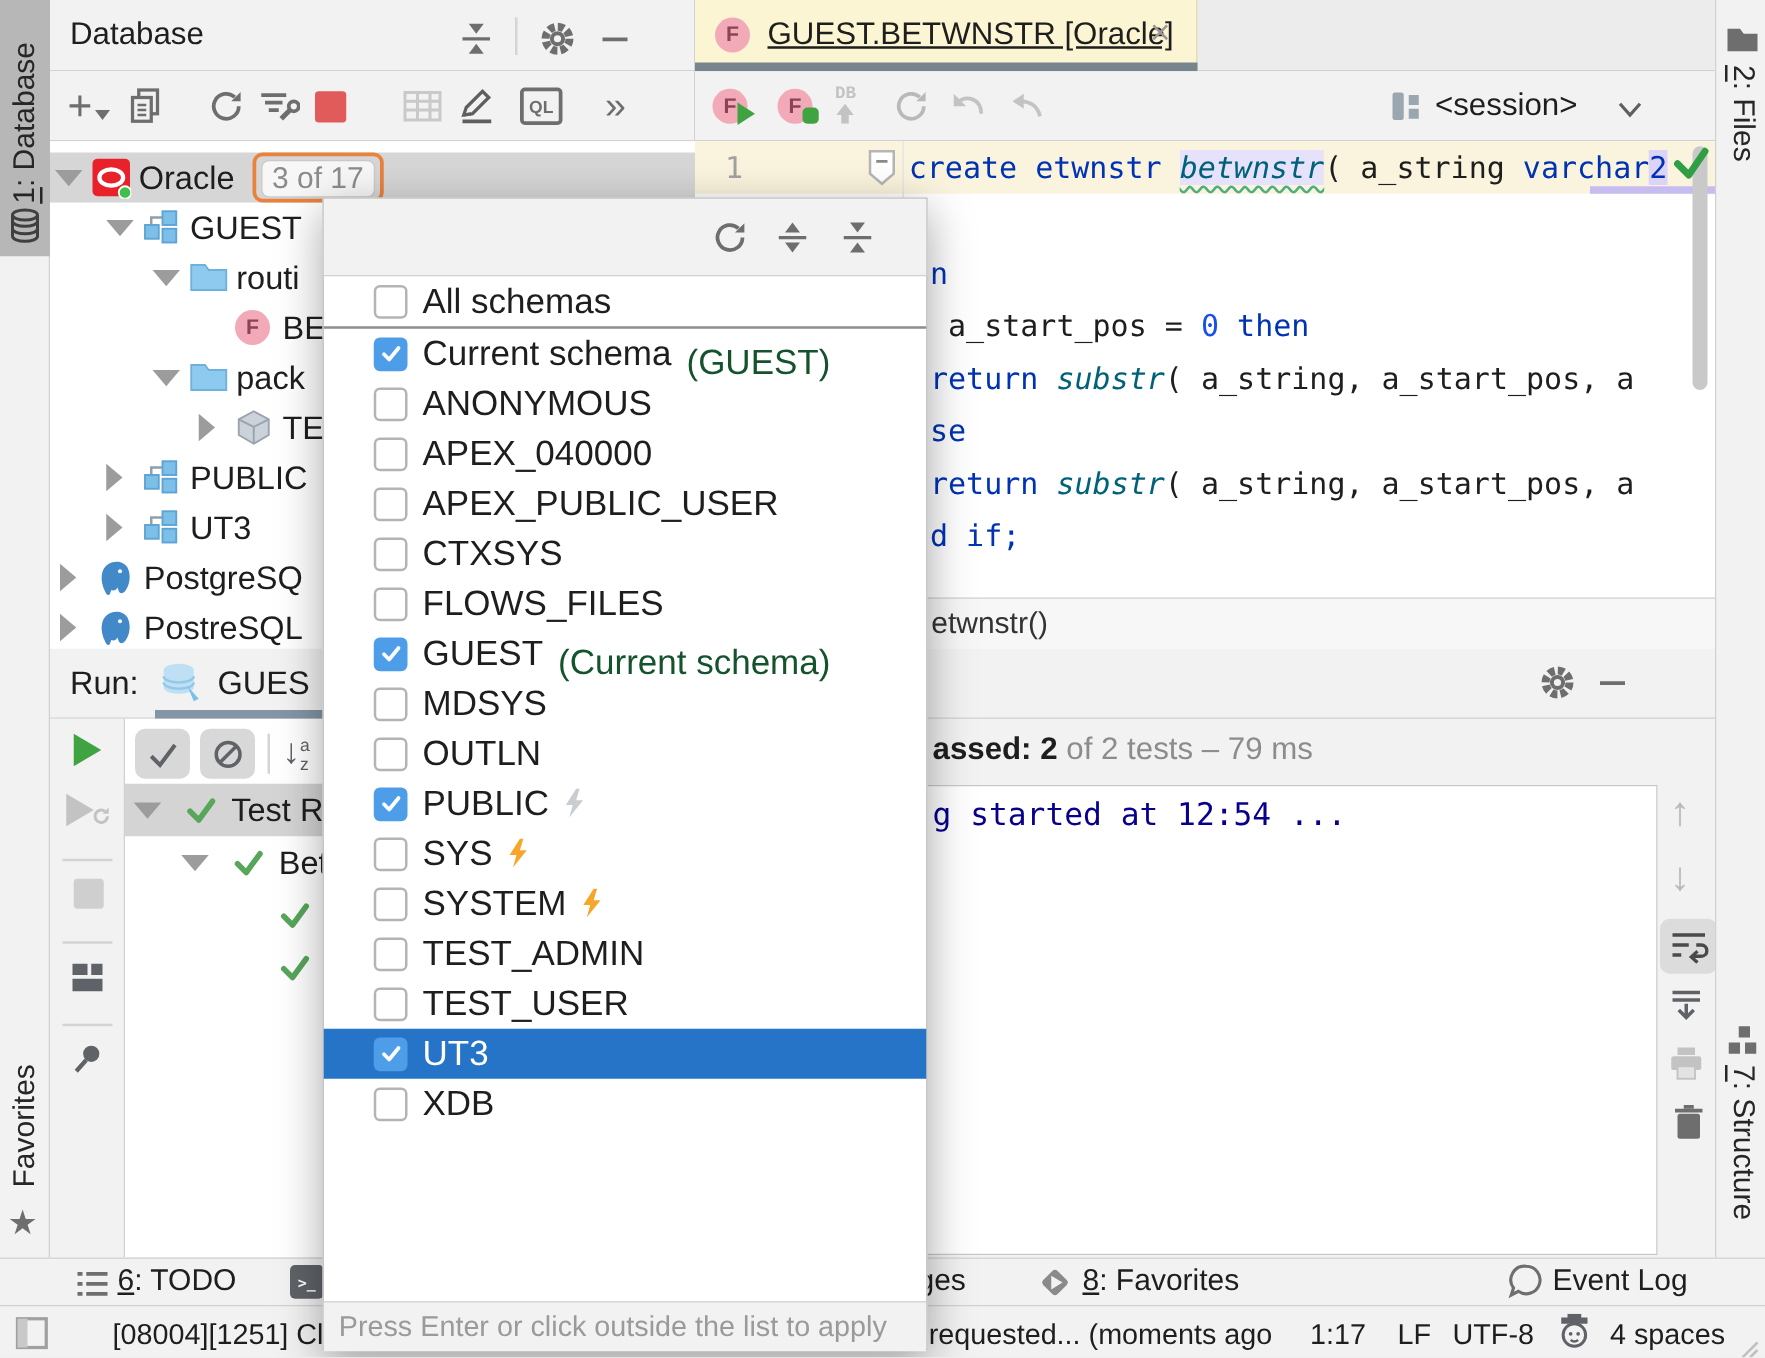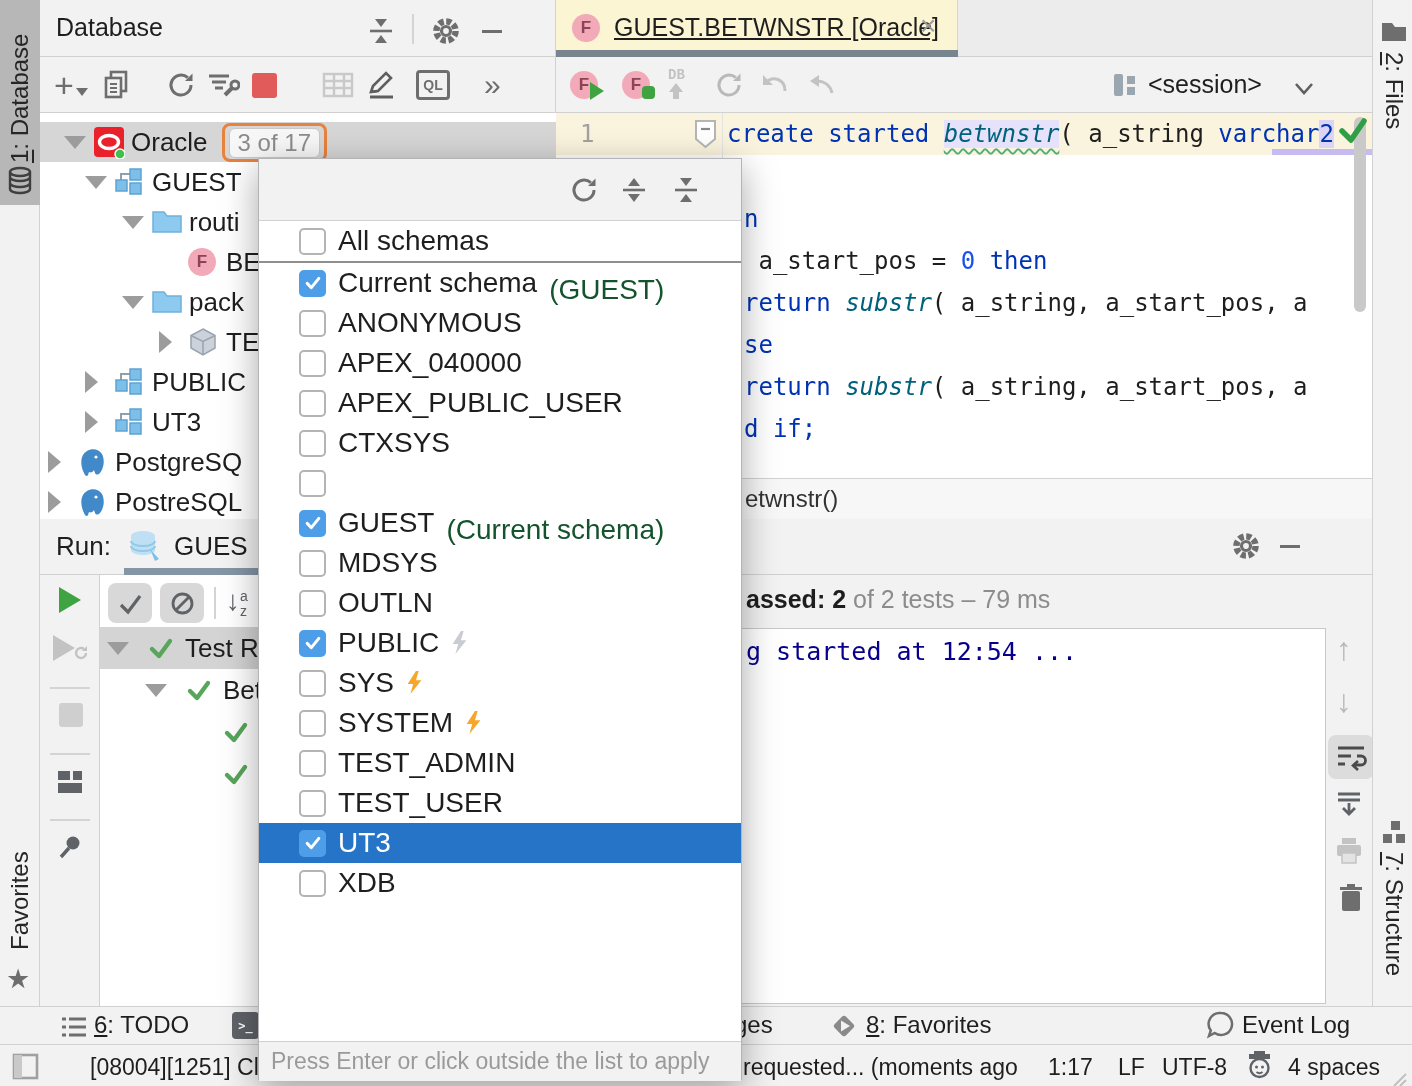--- a/index.html
+++ b/index.html
@@ -179,21 +179,21 @@
       </div>
       <div class="abs tbtn" style="left:376px;">
         <div style="width:34px;height:30px;border:3px solid #6e6e6e;border-radius:4px;display:flex;align-items:center;justify-content:center;font-size:14px;font-weight:bold;color:#6e6e6e;">QL</div>
       </div>
       <div class="sepv" style="left:424px;top:68px;height:34px;"></div>
       <div class="abs tbtn" style="left:444px;">
         <span style="font-size:30px;color:#6e6e6e;">»</span>
       </div>
     </div>
     <div class="abs" id="database-tree">
-        <div class="trow tsel" style="top:9px;padding-left:24px">
+        <div class="trow tsel" style="top:9px;padding-left:4px">
           <span class="tarrow">
             <span class="tri-down"></span>
           </span>
           <span class="ticon">
             <svg width="32" height="34" viewBox="0 0 32 34">
               <rect x="1" y="2" width="30" height="30" rx="4" fill="#e9212a"></rect>
               <ellipse cx="16" cy="17" rx="9.5" ry="6.5" fill="none" stroke="#fff" stroke-width="3.4"></ellipse>
               <circle cx="27" cy="29" r="5" fill="#3fbf4c" stroke="#fff" stroke-width="1.5"></circle>
             </svg>
           </span>
@@ -369,21 +369,21 @@
     <div class="abs" id="code-area">
       <div class="abs" id="line1-bg"></div>
       <div class="abs" id="gutter-line"></div>
       <div class="abs codefont" style="left:24px;top:0;color:#a1a1a1;">1</div>
       <div class="abs" style="left:138px;top:6px;">
         <svg width="23" height="30" viewBox="0 0 23 30">
             <path d="M2 2h19v18l-9.5 8L2 20z" fill="#fff" stroke="#b5b5b5" stroke-width="2"></path>
             <path d="M7 10h9" stroke="#8a8a8a" stroke-width="2.2"></path>
           </svg>
       </div>
-      <div class="abs codefont" style="left:171px;top:0;"><span class="kw">create started </span><span class="fn decl">betwnstr</span><span class="pl">( a_string </span><span class="kw">varchar</span><span class="kw caret">2</span></div>
+      <div class="abs codefont" style="left:171px;top:0;"><span class="kw">create etwnstr </span><span class="fn decl">betwnstr</span><span class="pl">( a_string </span><span class="kw">varchar</span><span class="kw caret">2</span></div>
       <div class="abs" style="left:716px;top:36px;width:100px;height:6px;background:#c6bcf2;"></div>
       <div class="abs">
           <div class="codeline codefont" style="top:85px"><span class="kw">n</span></div>
           <div class="codeline codefont" style="top:127px"><span class="pl"> a_start_pos = </span><span class="num">0</span><span class="kw"> then</span></div>
           <div class="codeline codefont" style="top:169px"><span class="kw">return </span><span class="fn">substr</span><span class="pl">( a_string, a_start_pos, a</span></div>
           <div class="codeline codefont" style="top:211px"><span class="kw">se</span></div>
           <div class="codeline codefont" style="top:253px"><span class="kw">return </span><span class="fn">substr</span><span class="pl">( a_string, a_start_pos, a</span></div>
           <div class="codeline codefont" style="top:295px"><span class="kw">d if;</span></div>
         </div>
       <div class="abs" style="left:798px;top:4px;width:12px;height:195px;background:#c9c9c9;border-radius:6px;"></div>
@@ -666,20 +666,21 @@
         <div class="prow">
           <span class="cb"></span>
           <span class="plabel">APEX_PUBLIC_USER</span>
         </div>
         <div class="prow">
           <span class="cb"></span>
           <span class="plabel">CTXSYS</span>
         </div>
         <div class="prow">
           <span class="cb"></span>
+          <span class="plabel">FLOWS_FILES</span>
         </div>
         <div class="prow">
           <span class="cb on">
             <svg width="20" height="20" viewBox="0 0 24 24">
               <path d="M5 12.5l5 5 9-11" fill="none" stroke="#fff" stroke-width="3.6" stroke-linecap="round" stroke-linejoin="round"></path>
             </svg>
           </span>
           <span class="plabel">GUEST</span>
           <span class="psuffix">(Current schema)</span>
         </div>

